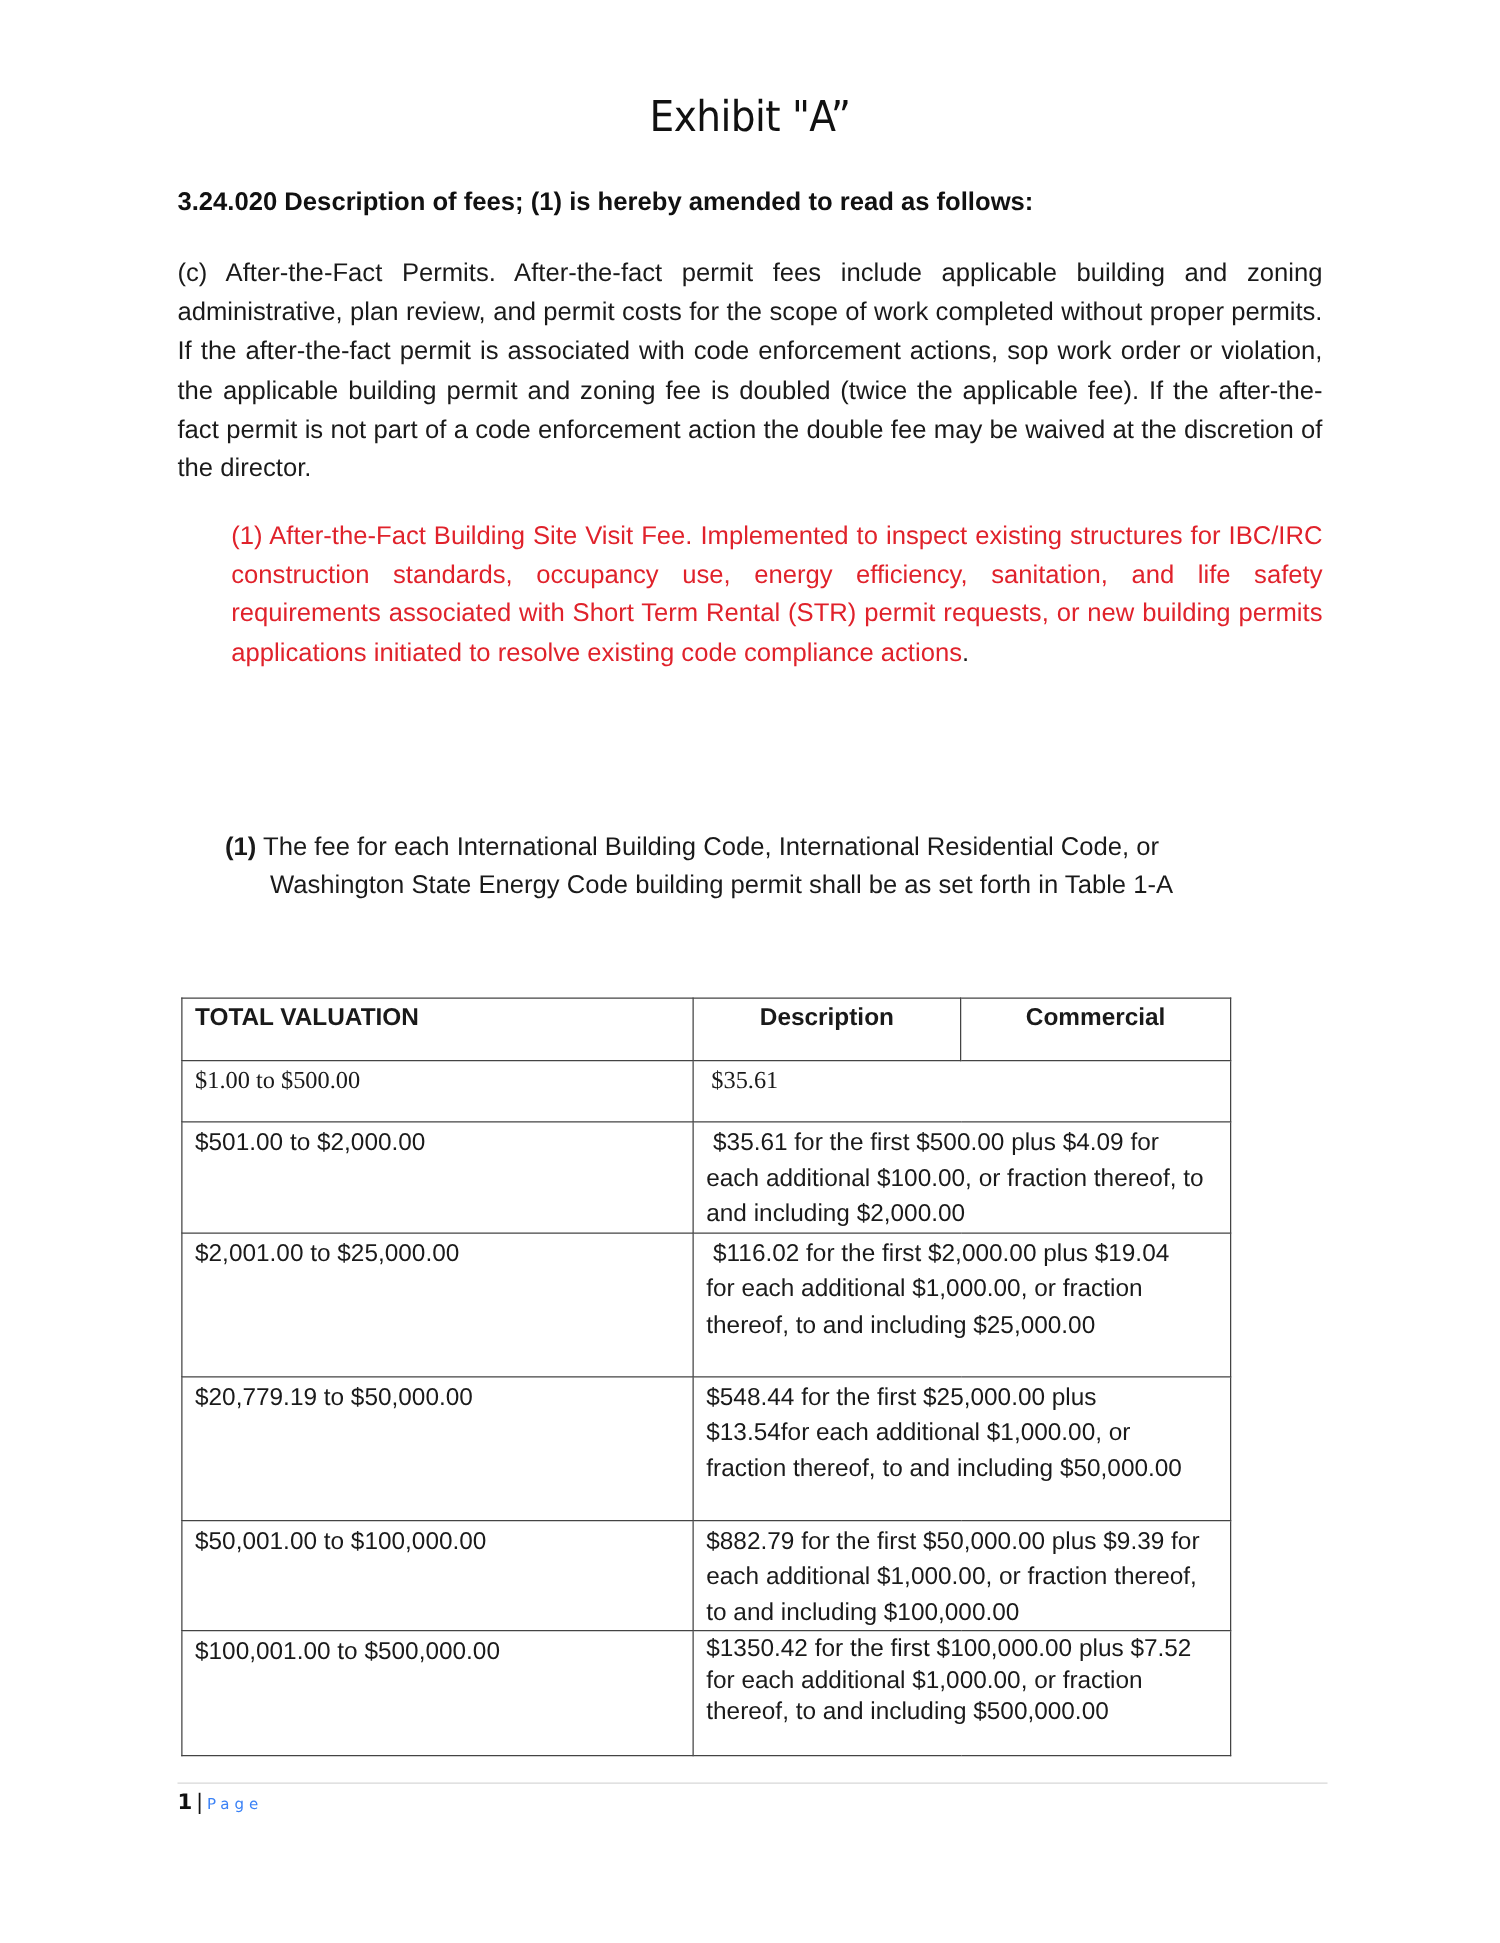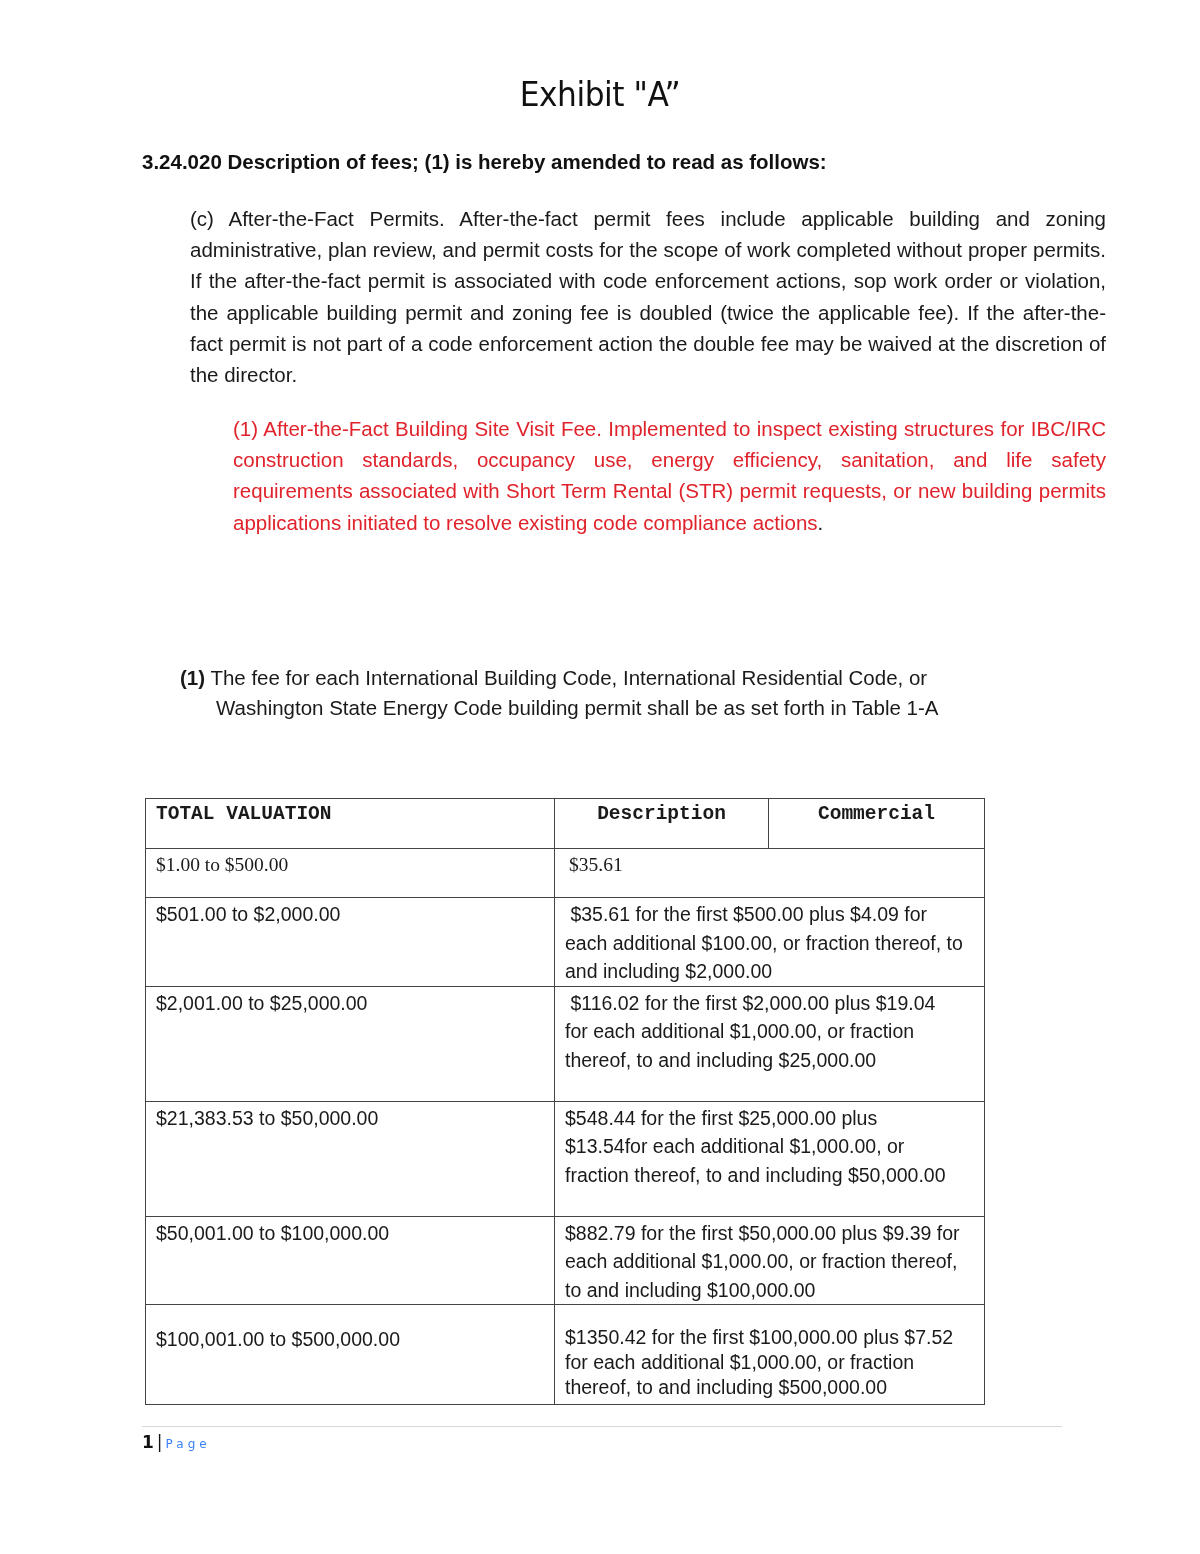--- a/index.html
+++ b/index.html
@@ -9,21 +9,21 @@
     position: absolute; left: 0; width: 1200px; top: 74px; text-align: center;
     font-family: "DejaVu Sans", sans-serif; font-size: 34px; letter-spacing: -0.5px; color: #111;
     transform: scaleX(0.92); transform-origin: center;
   }
   .heading {
     position: absolute; left: 142px; font-family: "Liberation Sans", sans-serif;
     font-weight: bold; font-size: 20.5px; color: #111;
   }
   .para {
     position: absolute; left: 142px; width: 916px; font-family: "Liberation Sans", sans-serif;
-    font-size: 20.5px; line-height: 31.2px; text-align: justify; color: #1a1a1a; margin-left: 48px;
+    font-size: 20.5px; line-height: 31.2px; text-align: justify; color: #1a1a1a;
   }
   .para.red { left: 185px; width: 873px; color: #e0222b; }
   .para .black { color: #1a1a1a; }
   .item1 {
     position: absolute; left: 180px; top: 663px; width: 880px; font-family: Liberation Sans, sans-serif;
     font-size: 20.5px; line-height: 30px; color: #1a1a1a;
   }
   .item1 .num { font-weight: bold; }
   .item1 .line2 { padding-left: 36px; display: block; }
   .table-title {
@@ -33,23 +33,23 @@
   table.fees {
     position: absolute; left: 145px; top: 798px; border-collapse: collapse;
     font-family: "Liberation Sans", sans-serif; font-size: 19.5px; color: #1a1a1a;
   }
   table.fees td, table.fees th { border: 1.5px solid #444; vertical-align: top; padding: 0; }
   table.fees th { font-weight: bold; text-align: left; }
   .col-val { width: 408px; }
   .col-res { width: 213px; }
   .col-com { width: 215px; }
   .cell { padding: 2px 10px 0 10px; line-height: 28.5px; }
-  .hdr-cell { height: 47px; padding: 2px 10px 0 10px; line-height: 26px; font-family: Liberation Mono, monospace; }
+  .hdr-cell { height: 47px; padding: 2px 10px 0 10px; line-height: 26px; }
   .center { text-align: center; }
-  .row-last .cell { line-height: 25px; margin-top: 18px; }
+  .row-last .cell { line-height: 25px; }
   .footer-rule {
     position: absolute; left: 142px; top: 1426px; width: 920px; height: 1px; background: #d8d8d8;
   }
   .footer {
     position: absolute; left: 142px; top: 1432px; font-family: "DejaVu Sans", sans-serif; font-size: 17px;
   }
   .footer .pgnum { font-weight: bold; color: #111; }
   .footer .sep { color: #111; margin: 0 3px; }
   .footer .pglabel { color: #3b82f6; letter-spacing: 4px; font-size: 12px; }
 </style>
@@ -107,21 +107,21 @@
     <tr style="height:115px;">
       <td>
             <div class="cell">$2,001.00 to $25,000.00</div>
           </td>
       <td colspan="2">
             <div class="cell" style="padding-right:30px;">&nbsp;$116.02 for the first $2,000.00 plus $19.04 for each additional $1,000.00, or fraction thereof, to and including $25,000.00</div>
           </td>
     </tr>
     <tr style="height:115px;">
       <td>
-            <div class="cell">$21,383.53 to $50,000.00</div>
+            <div class="cell">$20,779.19 to $50,000.00</div>
           </td>
       <td colspan="2">
             <div class="cell" style="padding-right:30px;">$548.44 for the first $25,000.00 plus $13.54for each additional $1,000.00, or fraction thereof, to and including $50,000.00</div>
           </td>
     </tr>
     <tr style="height:86px;">
       <td>
             <div class="cell">$50,001.00 to $100,000.00</div>
           </td>
       <td colspan="2">

